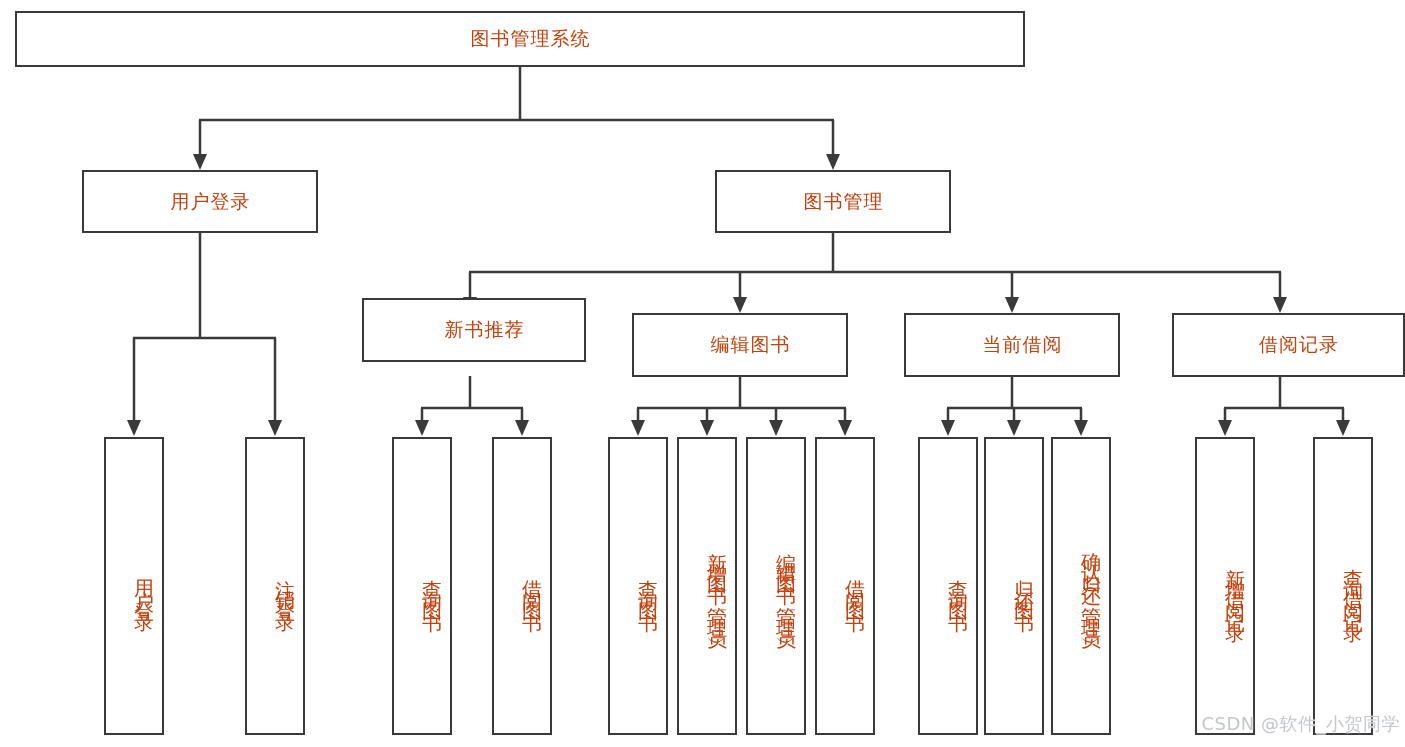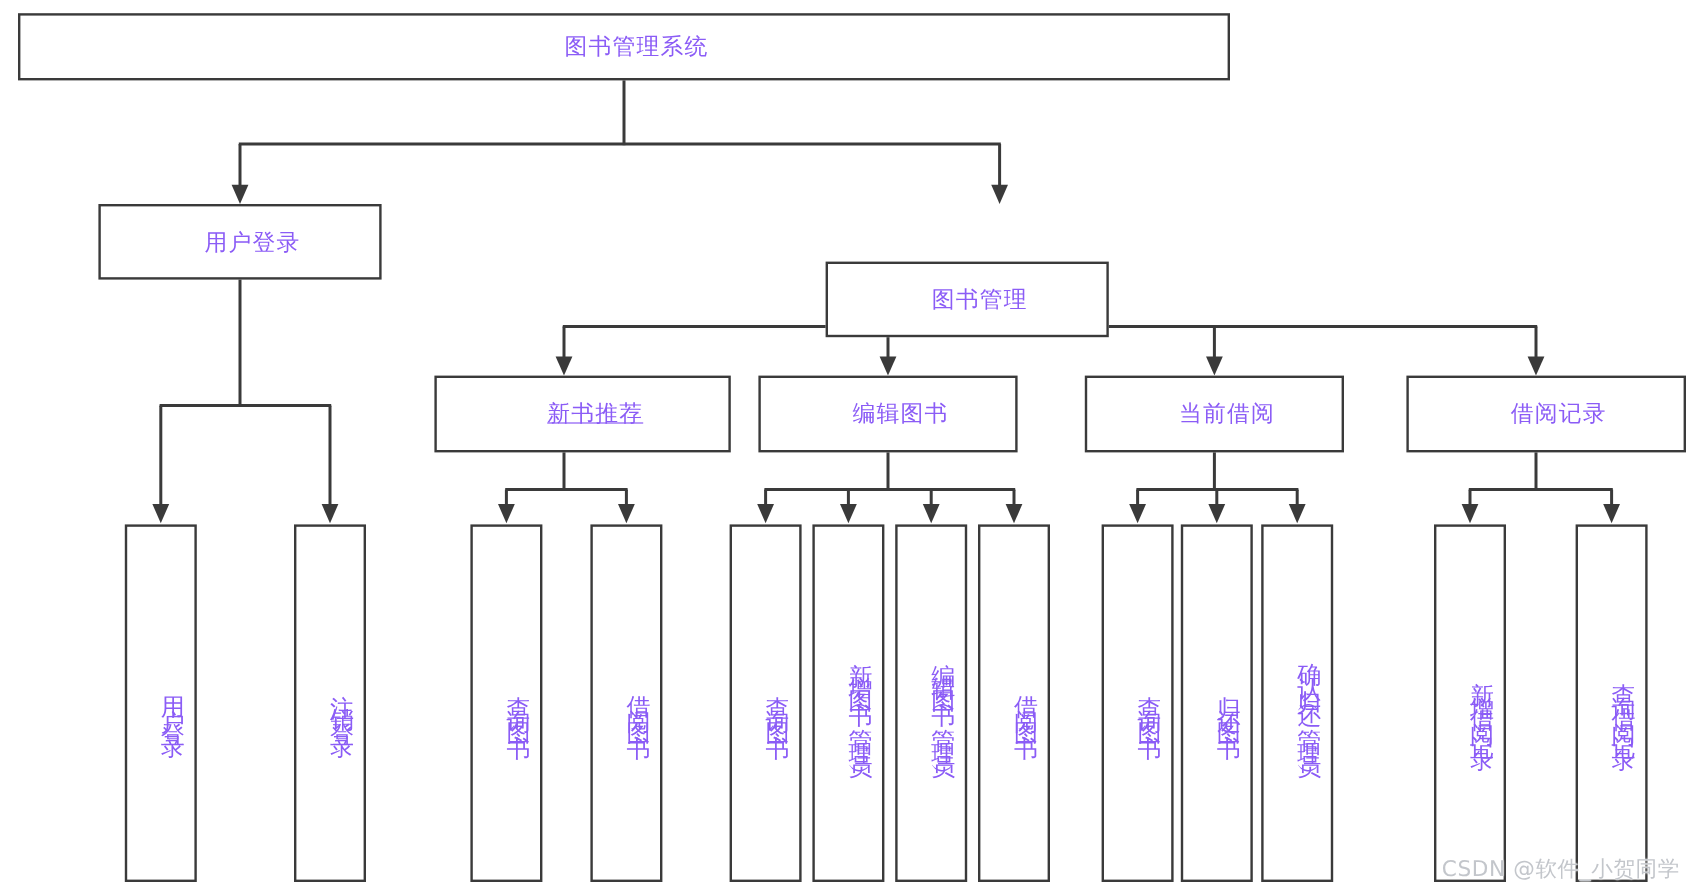--- a/index.html
+++ b/index.html
@@ -24,21 +24,21 @@
     pointer-events: none;
   }
   .box {
     position: absolute;
     box-sizing: border-box;
     border: 2.5px solid #3a3a3a;
     background: #ffffff;
     display: flex;
     align-items: center;
     justify-content: center;
-    color: #8b5cf6;
+    color: #c2410c;
     padding-left: 21px;
   }
   .h-box { font-size: 19px; letter-spacing: 1px; }
   .root-box { font-size: 19px; }
   .v-box span {
     writing-mode: vertical-rl;
     text-orientation: mixed;
     line-height: 1;
     font-size: 20px;
     letter-spacing: 11px;
@@ -121,23 +121,23 @@
     <line x1="1224" y1="408" x2="1344" y2="408"></line>
     <line x1="1225" y1="408" x2="1225" y2="424"></line>
     <polygon points="1218,420 1232,420 1225,436"></polygon>
     <line x1="1343" y1="408" x2="1343" y2="424"></line>
     <polygon points="1336,420 1350,420 1343,436"></polygon>
   </svg>
 
   <div class="box h-box root-box" style="left:15px; top:11px; width:1010px; height:56px;">图书管理系统</div>
 
   <div class="box h-box" style="left:82px; top:170px; width:236px; height:63px;">用户登录</div>
-  <div class="box h-box" style="left:688px; top:170px; width:236px; height:63px;margin-top:48px;">图书管理</div>
+  <div class="box h-box" style="left:715px; top:170px; width:236px; height:63px;">图书管理</div>
 
-  <div class="box h-box" style="left:362px; top:313px; width:247px; height:64px;text-decoration:underline;">新书推荐</div>
+  <div class="box h-box" style="left:362px; top:298px; width:224px; height:64px;">新书推荐</div>
   <div class="box h-box" style="left:632px; top:313px; width:216px; height:64px;">编辑图书</div>
   <div class="box h-box" style="left:904px; top:313px; width:216px; height:64px;">当前借阅</div>
   <div class="box h-box" style="left:1172px; top:313px; width:233px; height:64px;">借阅记录</div>
 
   <div class="box v-box" style="left:104px; top:437px; width:60px; height:298px;">
     <span>用户登录</span>
   </div>
   <div class="box v-box" style="left:245px; top:437px; width:60px; height:298px;">
     <span>注销登录</span>
   </div>

